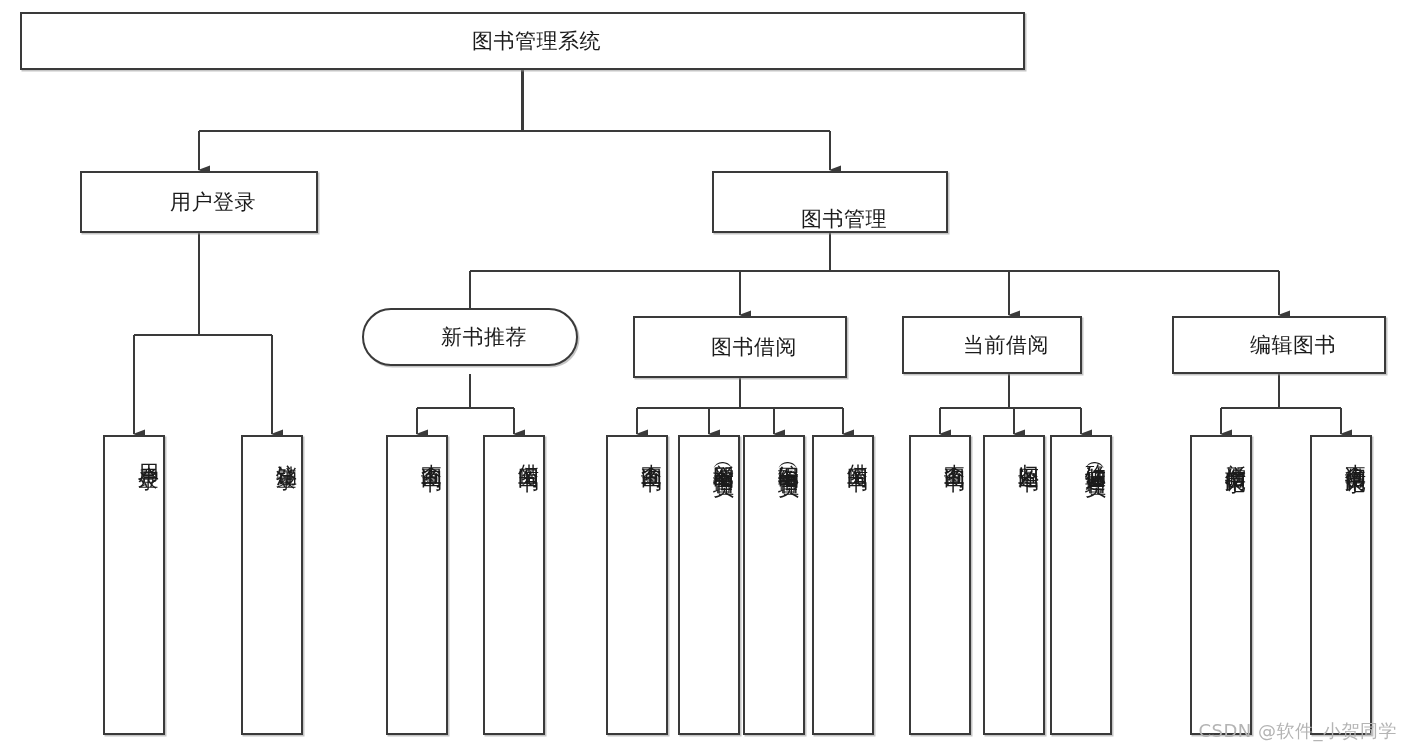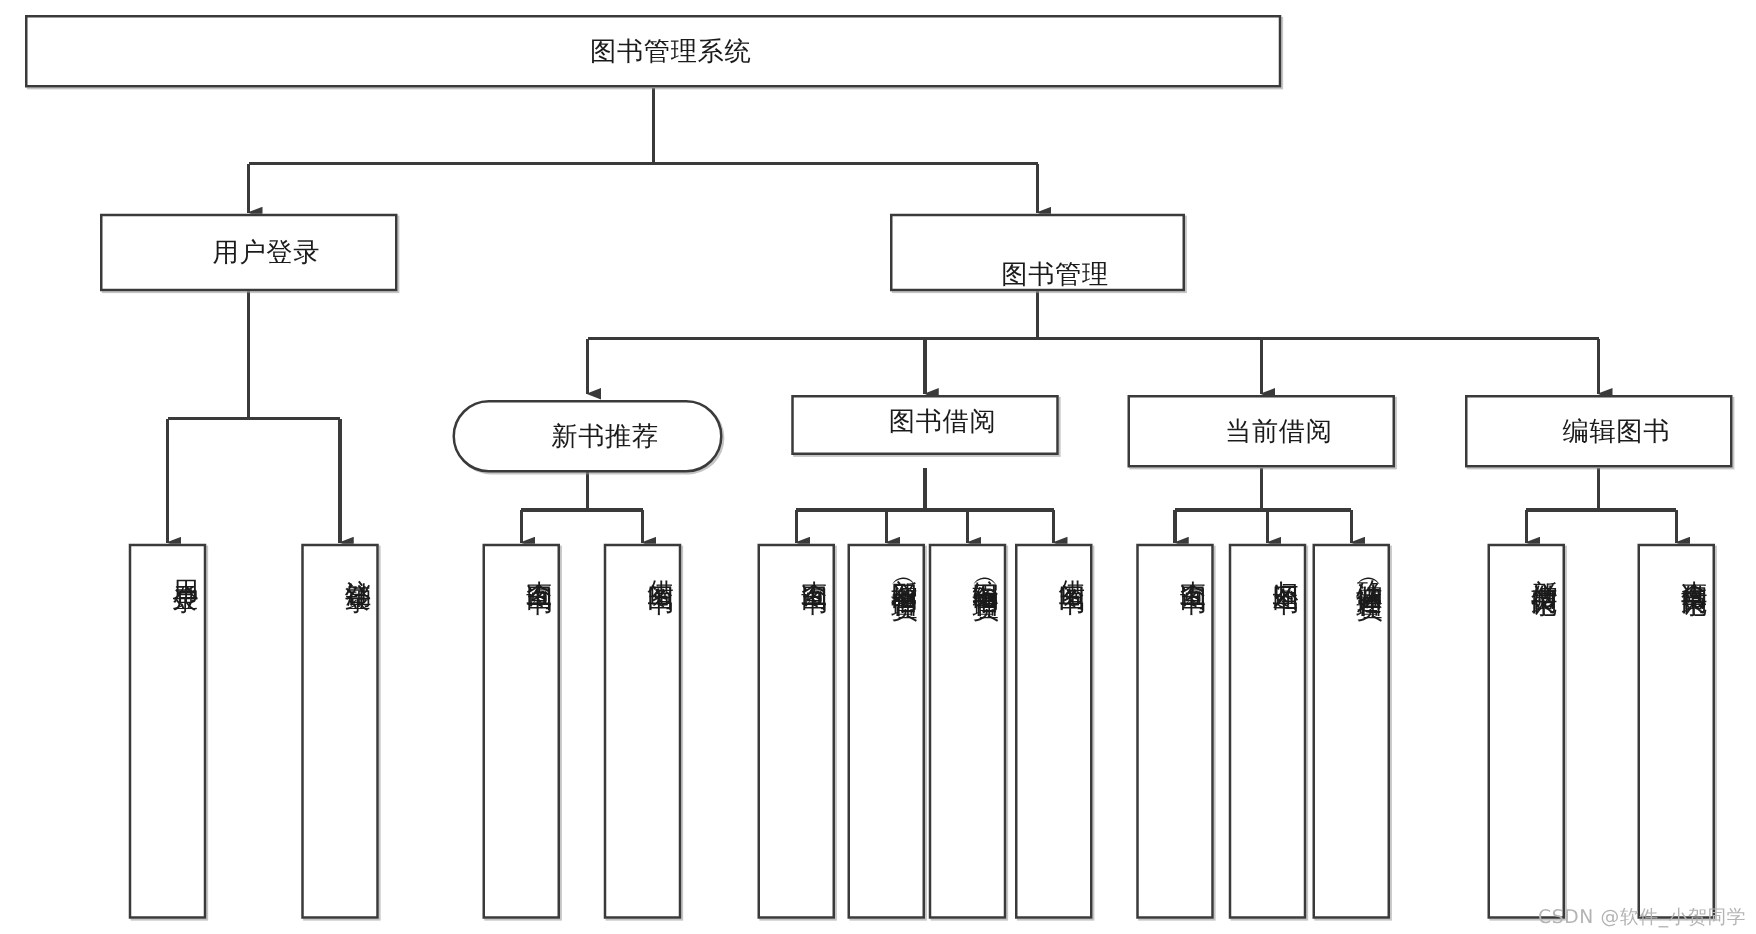--- a/index.html
+++ b/index.html
@@ -61,21 +61,21 @@
     letter-spacing: 2.5px;
     line-height: 1;
   }
   .node.v.tall .label {
     letter-spacing: 2px;
   }
   .watermark {
     position: absolute;
     right: 8px;
     bottom: 4px;
-    font-size: 15px;
+    font-size: 18px;
     color: #b4b4b4;
     white-space: nowrap;
     letter-spacing: 0.5px;
   }
 </style>
 </head>
 <body>
 
 <div id="stage">
   <svg class="wires" viewBox="0 0 1405 747" preserveAspectRatio="none">
@@ -124,27 +124,27 @@
   <div id="node-layer">
       <div class="node h tall" style="left: 20px; top: 12px; width: 1005px; height: 58px;">
         <span class="label">图书管理系统</span>
       </div>
       <div class="node h" style="left: 80px; top: 171px; width: 238px; height: 62px;">
         <span class="label">用户登录</span>
       </div>
       <div class="node h" style="left: 712px; top: 171px; width: 236px; height: 62px; align-items: flex-end;">
         <span class="label">图书管理</span>
       </div>
-      <div class="node h" style="left: 362px; top: 320px; width: 216px; height: 58px; border-radius: 29px;">
+      <div class="node h" style="left: 362px; top: 308px; width: 216px; height: 58px; border-radius: 29px;">
         <span class="label">新书推荐</span>
       </div>
-      <div class="node h" style="left: 633px; top: 316px; width: 214px; height: 48px; font-family: Liberation Mono, monospace;">
+      <div class="node h" style="left: 633px; top: 316px; width: 214px; height: 62px;">
         <span class="label">图书借阅</span>
       </div>
-      <div class="node h" style="left: 902px; top: 316px; width: 214px; height: 58px;">
+      <div class="node h" style="left: 902px; top: 316px; width: 180px; height: 58px;">
         <span class="label">当前借阅</span>
       </div>
       <div class="node h" style="left: 1172px; top: 316px; width: 214px; height: 58px;">
         <span class="label">编辑图书</span>
       </div>
       <div class="node v" style="left: 103px; top: 435px; width: 62px; height: 300px;">
         <span class="label">用户登录</span>
       </div>
       <div class="node v" style="left: 241px; top: 435px; width: 62px; height: 300px;">
         <span class="label">注销登录</span>

